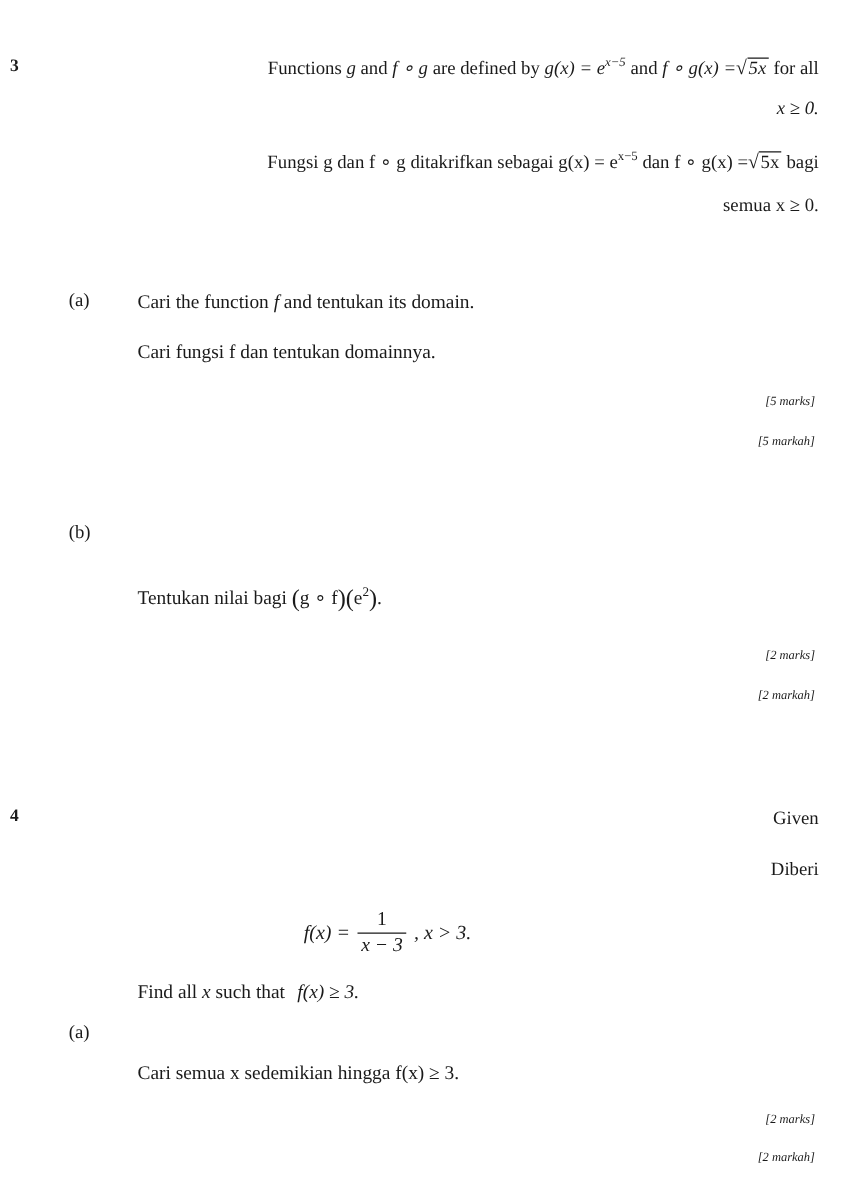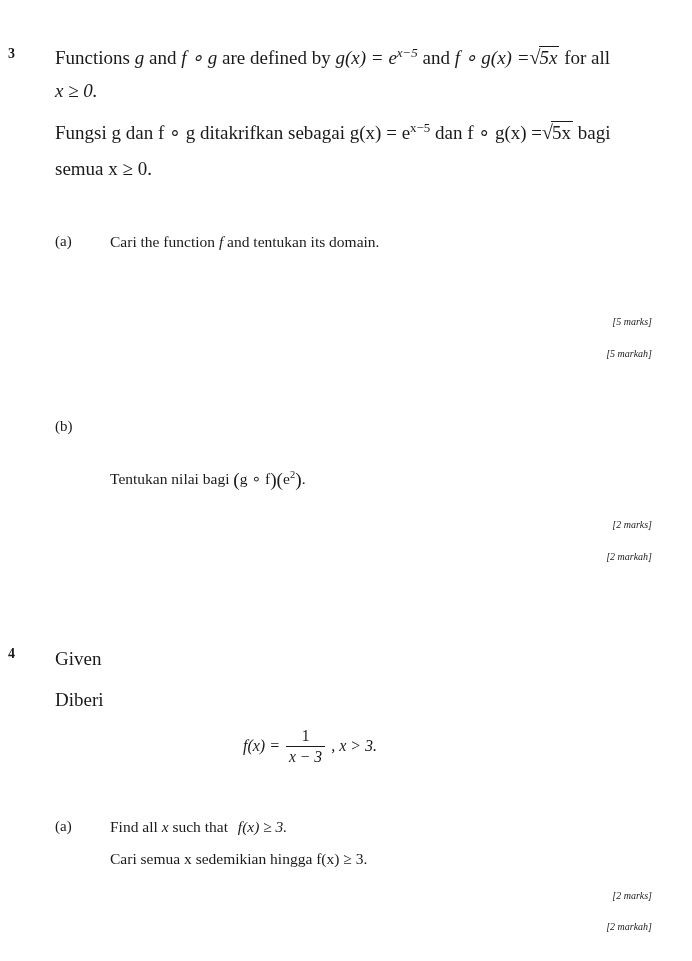--- a/index.html
+++ b/index.html
@@ -26,22 +26,23 @@
     left: 8px;
     font-weight: bold;
     font-size: 14px;
   }
   .block {
     position: absolute;
     left: 55px;
     width: 600px;
   }
   .line {
-    font-size: 19px;
+    font-size: 15px;
     line-height: 1.55;
+    text-align: right;
   }
   .it {
   }
   .label {
     position: absolute;
     left: 55px;
     font-size: 15px;
   }
   .body-txt {
     position: absolute;
@@ -156,20 +157,21 @@
     <span>semua</span>
     <span>x ≥ 0.</span>
   </div>
 
   <div class="label" style="top:233px;">(a)</div>
   <div class="body-txt" style="top:233px;">
     <span>Cari the function</span>
     <span class="mi">f</span>
     <span>and tentukan its domain.</span>
   </div>
+  <div class="body-txt it" style="top:273px;">Cari fungsi f dan tentukan domainnya.</div>
   <div class="marks" style="top:316px;">[5 marks]</div>
   <div class="marks" style="top:348px;">[5 markah]</div>
 
   <div class="label" style="top:418px;">(b)</div>
   <div class="body-txt it" style="top:469px;">
     <span>Tentukan nilai bagi</span>
     <span class="nowrap math"><span class="paren-big">(</span><span>g ∘ f</span><span class="paren-big">)(</span><span>e</span><span class="sup">2</span><span class="paren-big">)</span>.</span>
   </div>
   <div class="marks" style="top:519px;">[2 marks]</div>
   <div class="marks" style="top:551px;">[2 markah]</div>
@@ -184,21 +186,21 @@
       <span class="mi">f(x) =</span>
       <span class="frac">
         <span class="num">1</span>
         <span class="den mi">x − 3</span>
       </span>
       <span class="mi">,  x &gt; 3.</span>
     </span>
   </div>
 
   <div class="label" style="top:818px;">(a)</div>
-  <div class="body-txt" style="top:818px;">
+  <div class="body-txt" style="top:785px;">
     <span>Find all</span>
     <span class="mi">x</span>
     <span>such that</span>
     <span class="mi math" style="margin-left:6px;">f(x) ≥ 3.</span>
   </div>
   <div class="body-txt it" style="top:850px;">Cari semua x sedemikian hingga f(x) ≥ 3.</div>
   <div class="marks" style="top:890px;">[2 marks]</div>
   <div class="marks" style="top:921px;">[2 markah]</div>
 
 </div>

